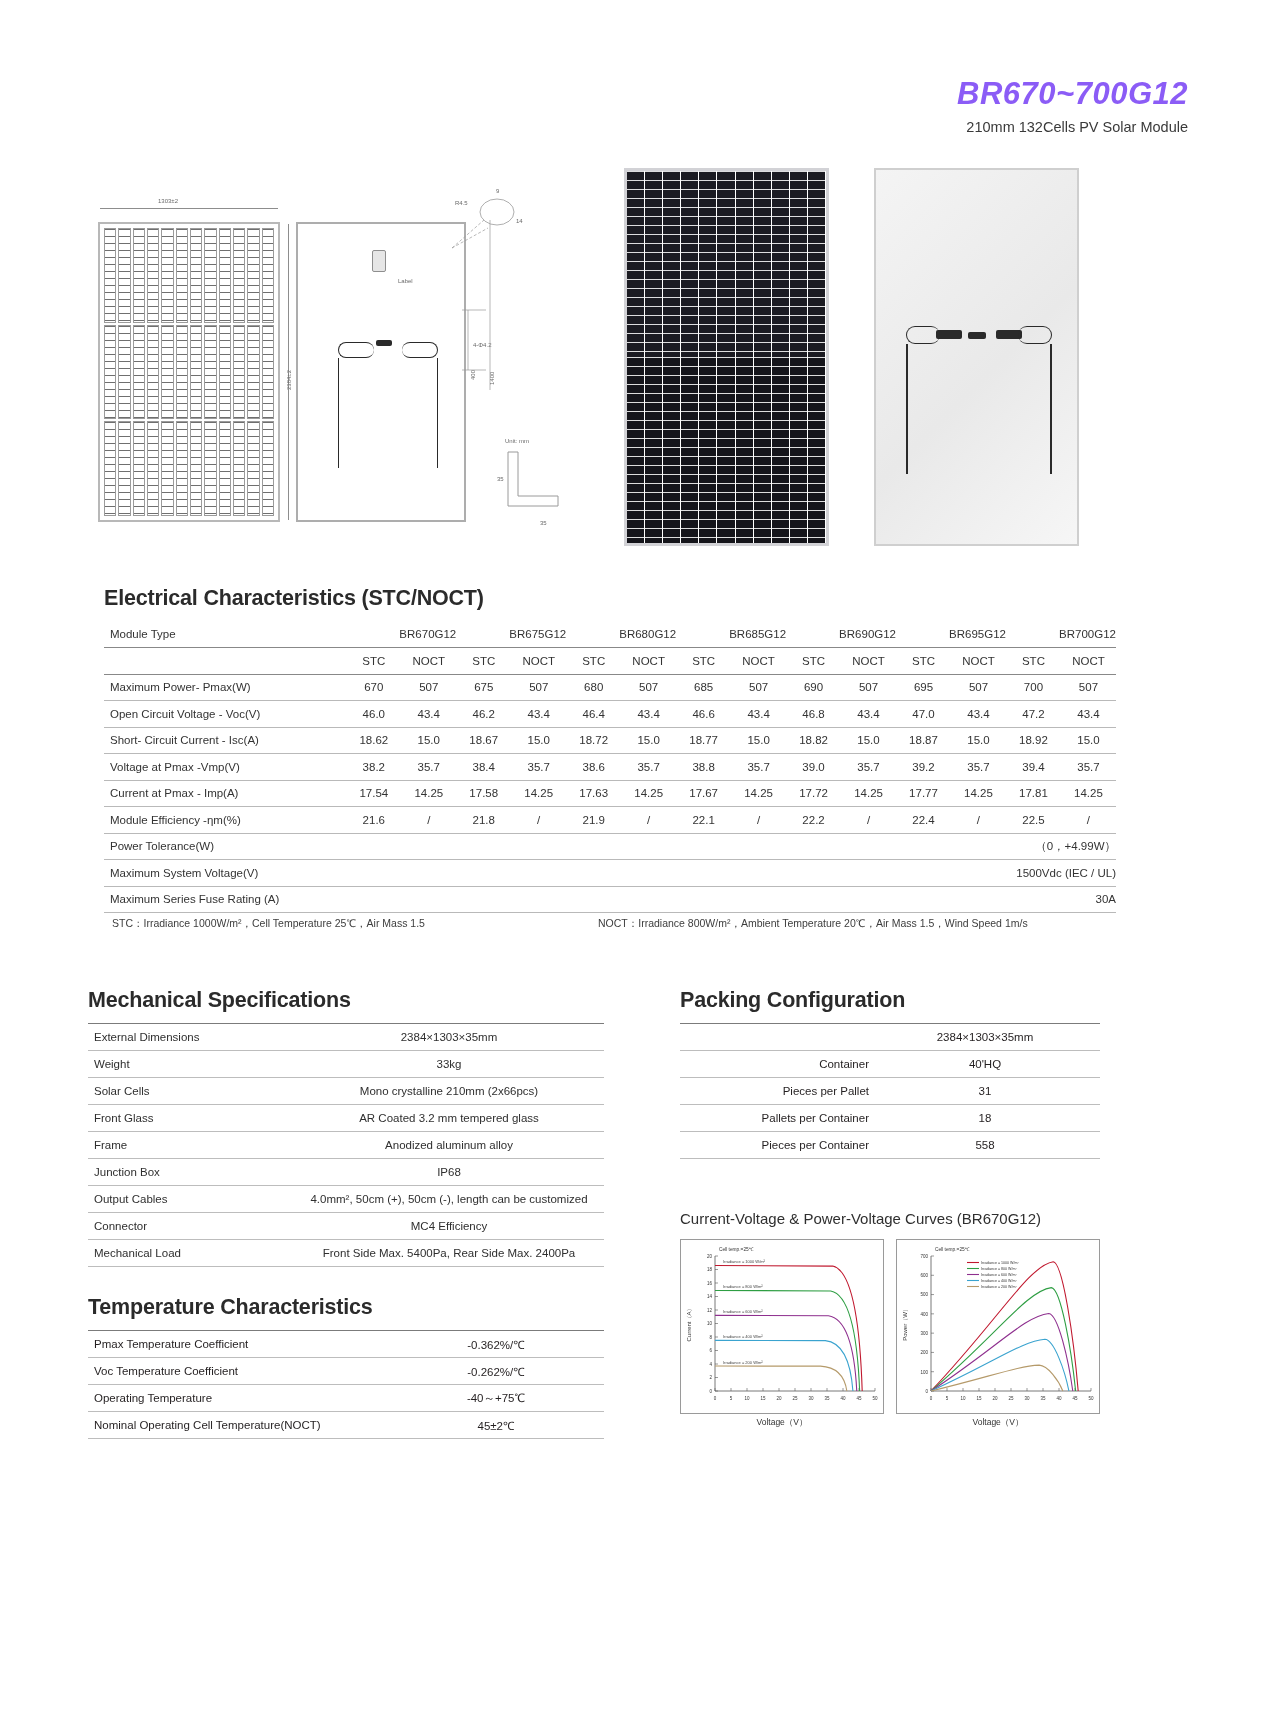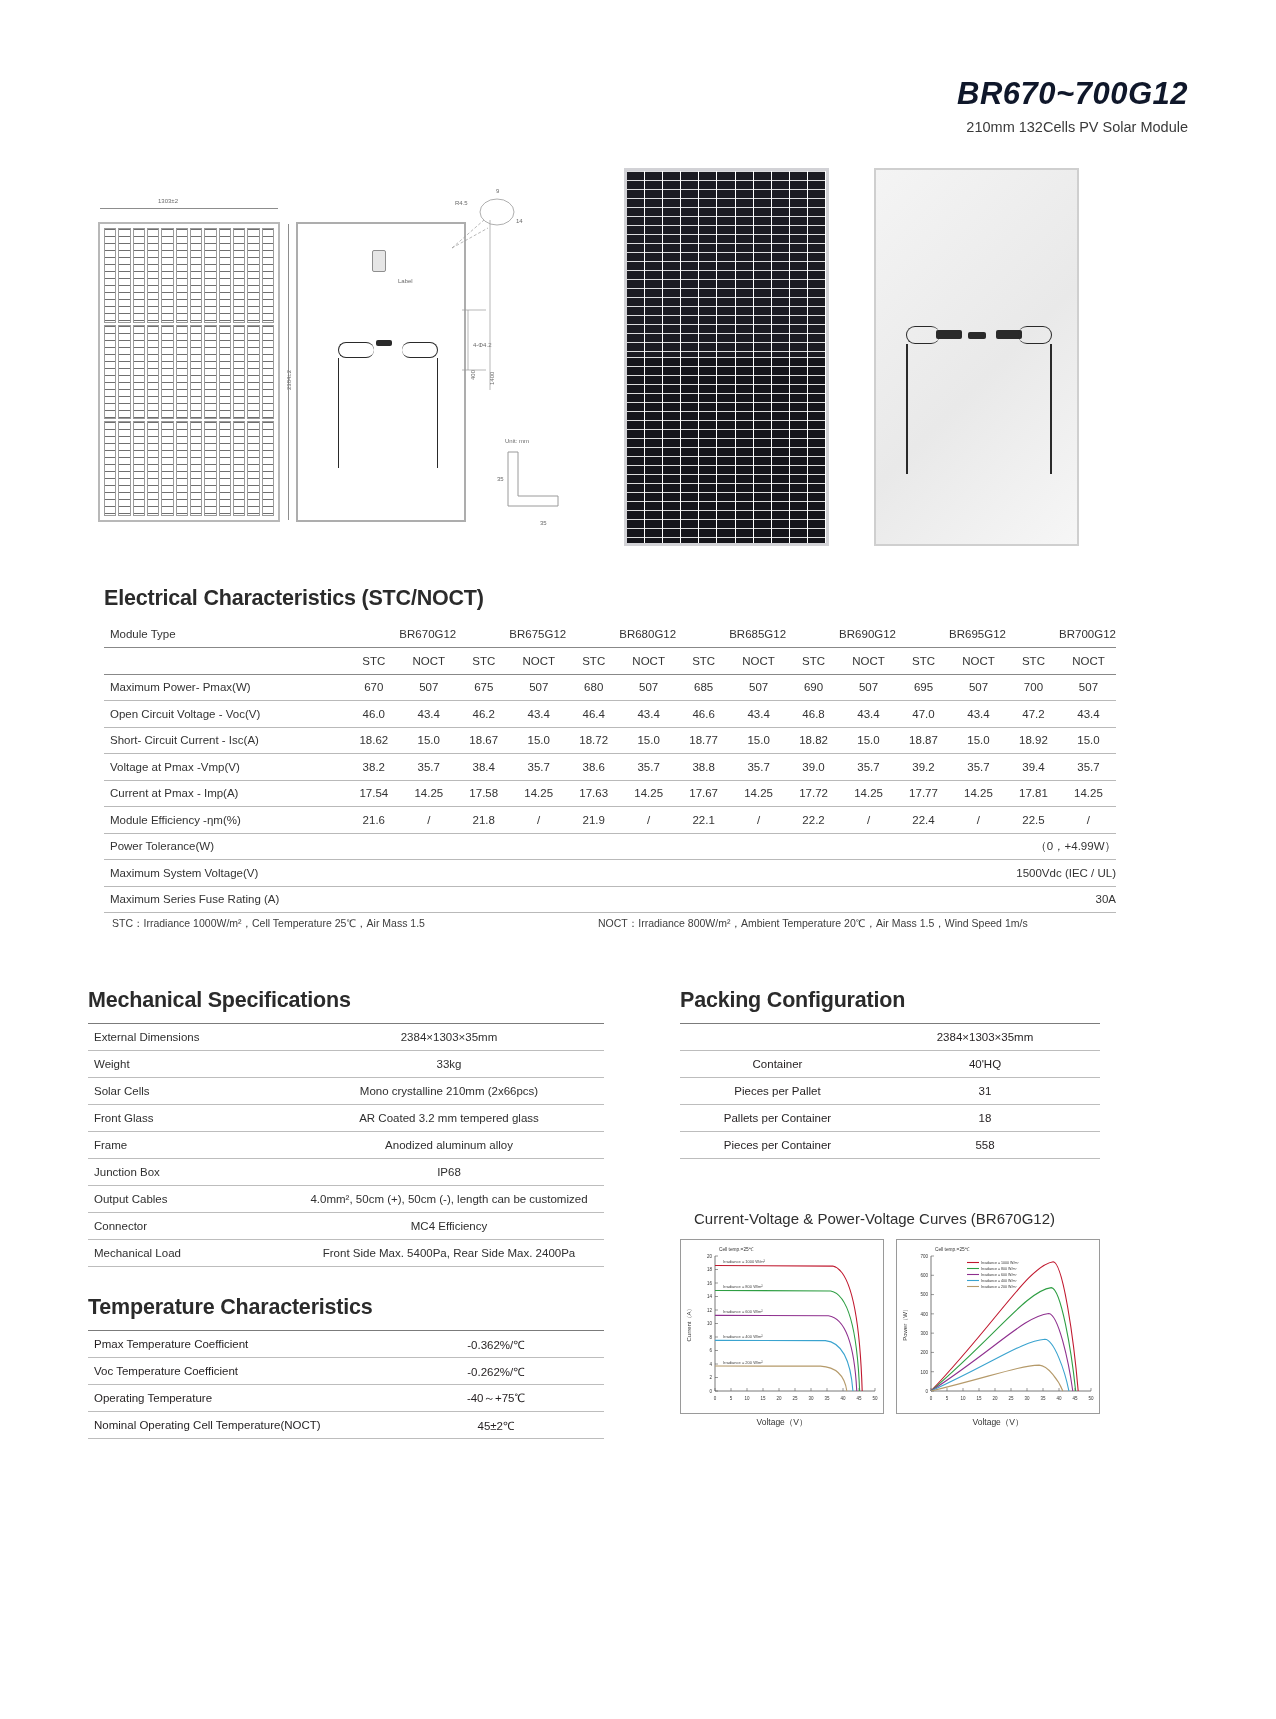--- a/index.html
+++ b/index.html
@@ -11,21 +11,21 @@
     color:#231f20;
     position:relative;
     overflow:hidden;
   }
   .page { position:relative; width:1276px; height:1719px; }
 
   
   .hdr { position:absolute; right:88px; top:78px; text-align:right; }
   .hdr-title {
     font-size:31px; font-weight:bold; font-style:italic;
-    color:#0f172a; letter-spacing:0.5px; line-height:1.05;
+    color:#8b5cf6; letter-spacing:0.5px; line-height:1.05;
   }
   .hdr-sub { font-size:14.5px; color:#3a3a3a; margin-top:8px; }
 
   
   .imgband { position:absolute; left:0; top:160px; width:1276px; height:400px; }
 
   .draw { position:absolute; }
   .dline { position:absolute; background:#8d8d8d; }
 
   
@@ -91,26 +91,26 @@
   .ttab tr:first-child td { border-top:1.6px solid #7b7b7b; }
   .ttab .k { text-align:left; padding-left:6px; width:300px; }
   .ttab .v { text-align:center; }
 
   
   .pack { position:absolute; left:680px; top:988px; width:420px; }
   .ptab { margin-top:10px; font-size:11.5px; }
   .ptab tr { height:27px; }
   .ptab td { border-bottom:1px solid #bdbdbd; }
   .ptab tr:first-child td { border-top:1.6px solid #7b7b7b; }
-  .ptab .k { text-align:center; padding-left:6px; width:190px; }
+  .ptab .k { text-align:right; padding-left:6px; width:190px; }
   .ptab .v { text-align:center; }
 
   
   .curves { position:absolute; left:680px; top:1210px; width:420px; }
-  .curves-title { font-size:15px; color:#2f2f2f;margin-left:14px; }
+  .curves-title { font-size:15px; color:#2f2f2f; }
   .chartrow { display:flex; gap:12px; margin-top:12px; }
   .chartbox { width:204px; height:175px; border:1px solid #9a9a9a; position:relative; background:#fff; }
   .chartbox svg { display:block; }
   .axlabel { text-align:center; font-size:8.5px; color:#333; margin-top:3px; }
 </style>
 </head>
 <body>
 
 <div class="page">
 

